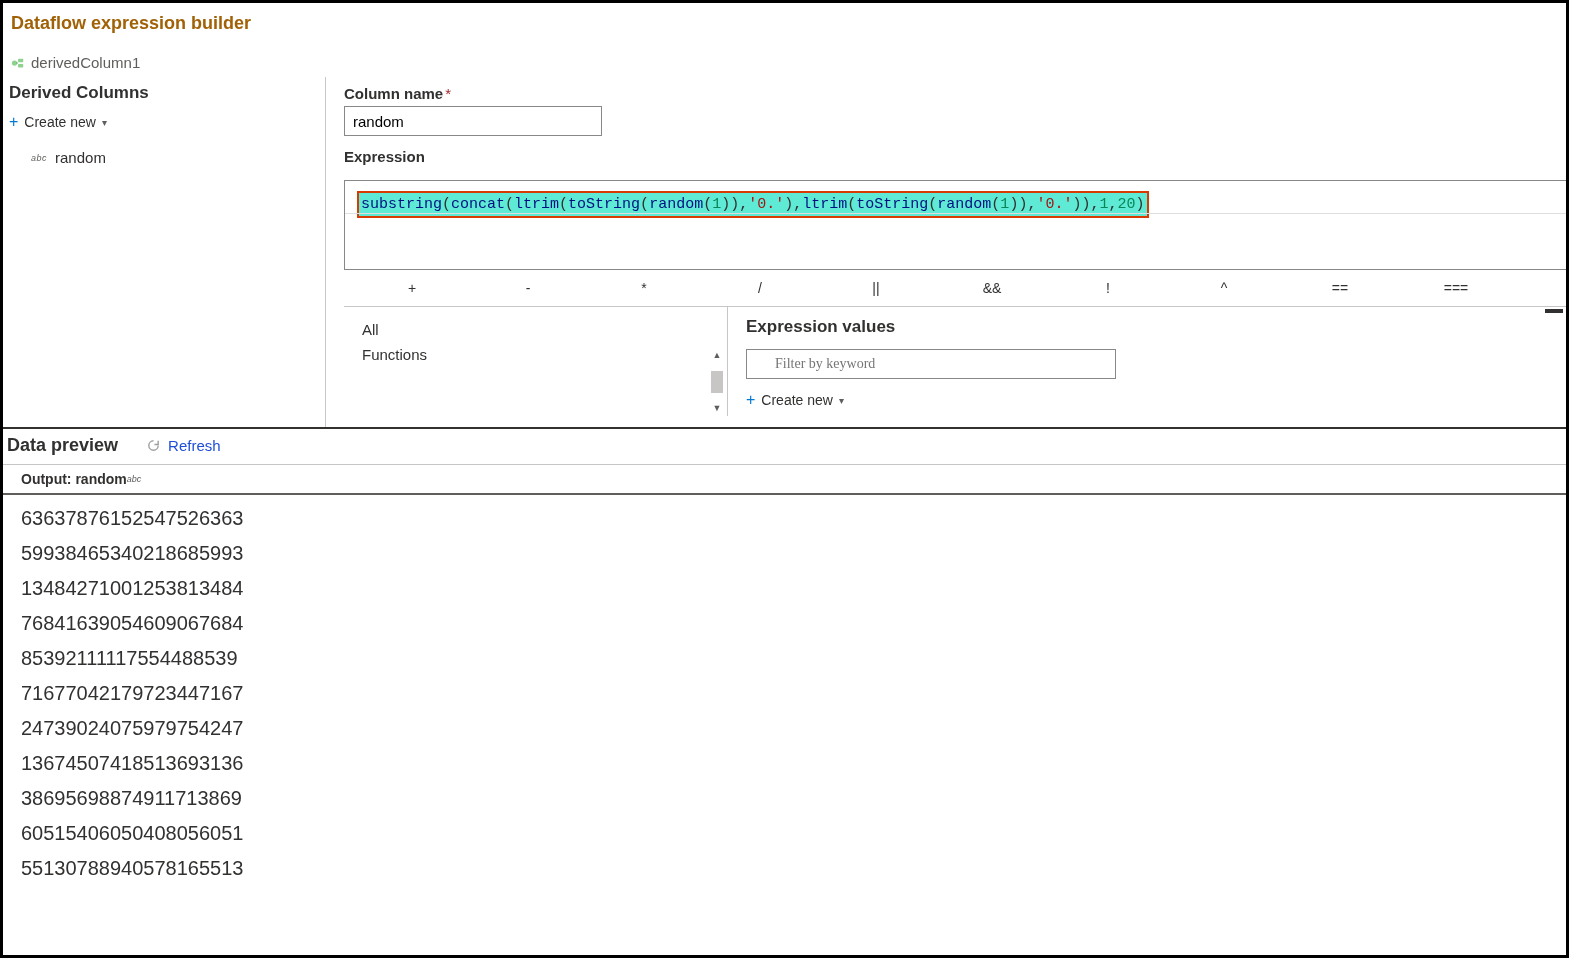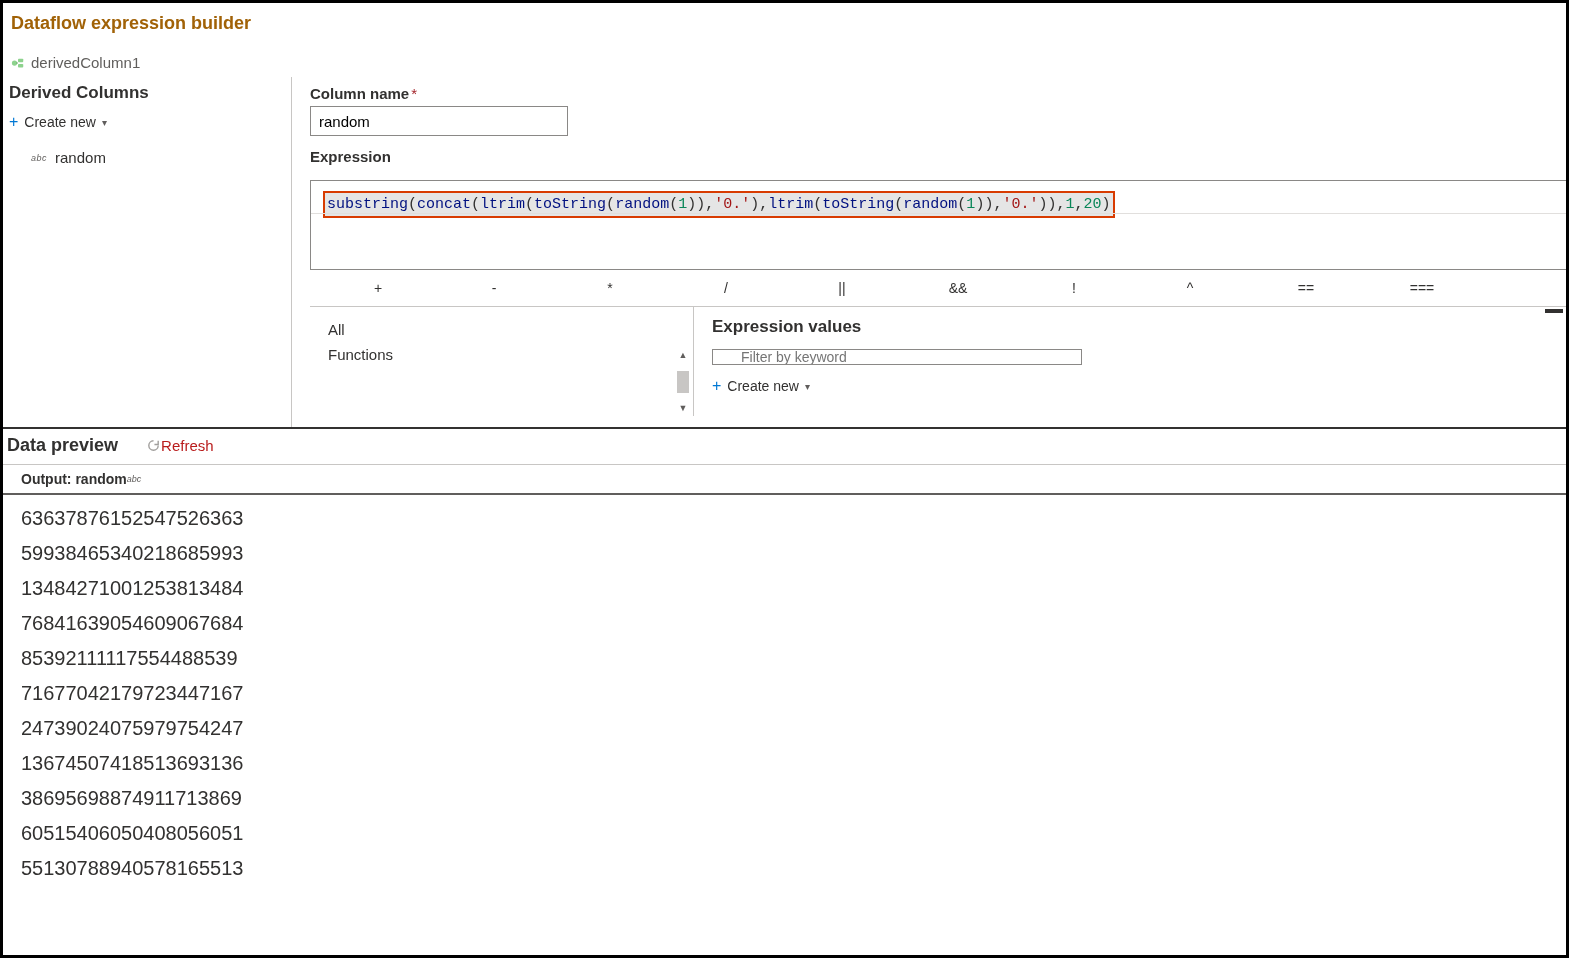--- a/index.html
+++ b/index.html
@@ -12,21 +12,21 @@
     width: 1569px;
     height: 958px;
     overflow: hidden;
   }
   .header { padding: 10px 8px 6px 8px; }
   .header-title { font-size: 18px; font-weight: 700; color: #a16207; }
   .header-sub { display: flex; align-items: center; gap: 6px; margin-top: 20px; font-size: 15px; color: #605e5c; }
   .derived-icon { width: 14px; height: 14px; }
 
   .workspace { display: flex; border-top: 0px; height: 350px; }
-  .sidebar { width: 289px; border-right: 1px solid #c8c6c4; padding: 6px 8px 0 6px; }
+  .sidebar { width: 323px; border-right: 1px solid #c8c6c4; padding: 6px 8px 0 6px; }
   .sidebar-title { font-size: 17px; font-weight: 600; margin-bottom: 10px; }
   .create-new { display: flex; align-items: center; gap: 6px; color: #323130; cursor: pointer; font-size: 14px; }
   .plus-icon { color: #0078d4; font-size: 16px; font-weight: 400; }
   .chev { font-size: 10px; color: #605e5c; }
   .col-list { margin-top: 18px; padding-left: 22px; }
   .col-item { display: flex; align-items: center; gap: 8px; font-size: 15px; }
   .abc { font-size: 9px; font-style: italic; color: #605e5c; letter-spacing: 0.5px; }
 
   .main { flex: 1; padding: 8px 0 0 18px; display: flex; flex-direction: column; }
   .field-label { font-size: 15px; font-weight: 600; margin-bottom: 4px; }
@@ -36,21 +36,21 @@
     border: 1px solid #8a8886; font-family: inherit; outline: none;
   }
   .expr-label { font-size: 15px; font-weight: 600; margin-top: 12px; margin-bottom: 15px; }
   .expr-box {
     border: 1px solid #8a8886; border-right: 0;
     height: 90px; padding: 10px 12px; font-family: Consolas, "Courier New", monospace;
     font-size: 15px; line-height: 1.4; position: relative; overflow: hidden;
     background: #fff;
   }
   .expr-highlight {
-    background: #e5e5e5; border: 2px solid #d83b01;
+    background: #5eead4; border: 2px solid #d83b01;
     display: inline-block; padding: 1px 2px; white-space: nowrap;
   }
   .tok-fn { color: #001080; }
   .tok-num { color: #098658; }
   .tok-str { color: #a31515; }
   .tok-punc { color: #323130; }
   .expr-base-line {
     position: absolute; left: 0; right: 0; top: 32px; height: 0;
     border-bottom: 1px solid #e1dfdd;
   }
@@ -71,38 +71,38 @@
   .panel-list { list-style: none; font-size: 15px; }
   .panel-list li { padding: 4px 0; cursor: pointer; }
   .scroll-rail {
     position: absolute; right: 2px; top: 44px; width: 16px; height: 62px;
     display: flex; flex-direction: column; align-items: center; justify-content: space-between;
   }
   .scroll-arrow { font-size: 9px; color: #605e5c; cursor: pointer; line-height: 1; }
   .scroll-thumb { width: 12px; height: 22px; background: #c8c6c4; }
   .panel-right { flex: 1; padding: 10px 0 0 18px; }
   .filter-input {
-    width: 370px; height: 16px; border: 1px solid #8a8886; padding: 3px 8px 3px 28px;
-    font-size: 14px; font-family: Liberation Sans, sans-serif; outline: none; position: relative;
+    width: 370px; height: 30px; border: 1px solid #8a8886; padding: 3px 8px 3px 28px;
+    font-size: 14px; font-family: Liberation Serif, serif; outline: none; position: relative;
   }
   .filter-wrap { position: relative; display: inline-block; }
   .search-icon {
     position: absolute; left: 8px; top: 50%; transform: translateY(-50%);
     width: 14px; height: 14px; color: #605e5c;
   }
   .create-new-values { display: flex; align-items: center; gap: 6px; margin-top: 12px; cursor: pointer; }
 
   .minus-stub {
     position:absolute; right:3px; top:-8px; width:18px; height:4px; background:#323130;
   }
 
   .data-preview { border-top: 2px solid #323130; }
   .dp-header { display: flex; align-items: center; padding: 6px 6px 8px 4px; gap: 28px; }
   .dp-title { font-size: 18px; font-weight: 700; }
-  .refresh { display: flex; align-items: center; gap: 0; color: #b91c1c; font-size: 15px; cursor: default; }
+  .refresh { display: flex; align-items: center; gap: 7px; color: #1d4ed8; font-size: 15px; cursor: default; }
   .refresh-icon { width: 15px; height: 15px; }
   .output-bar {
     border-top: 1px solid #c8c6c4; border-bottom: 2px solid #605e5c;
     padding: 6px 0 6px 18px; font-size: 14px; display: flex; align-items: center; 
   }
   .output-bar b { font-weight: 600; }
   .abc2 { font-size: 9px; font-style: italic; color: #605e5c; }
   .rows { padding: 6px 0 0 18px; }
   .rows div { font-size: 20px; padding: 6px 0; }
   .lower-wrap { position: relative; }

